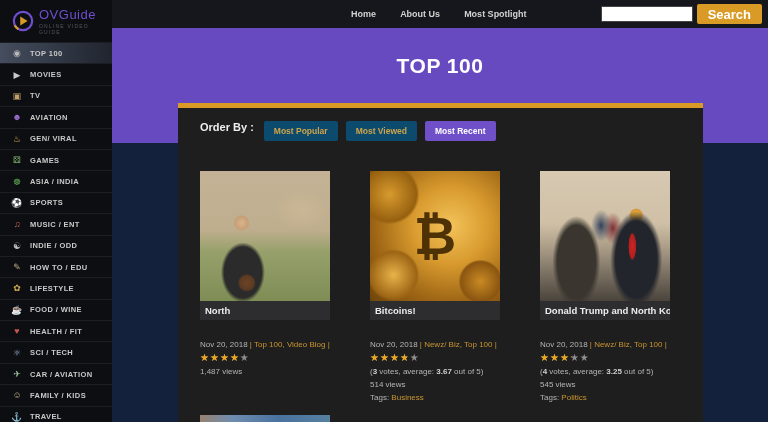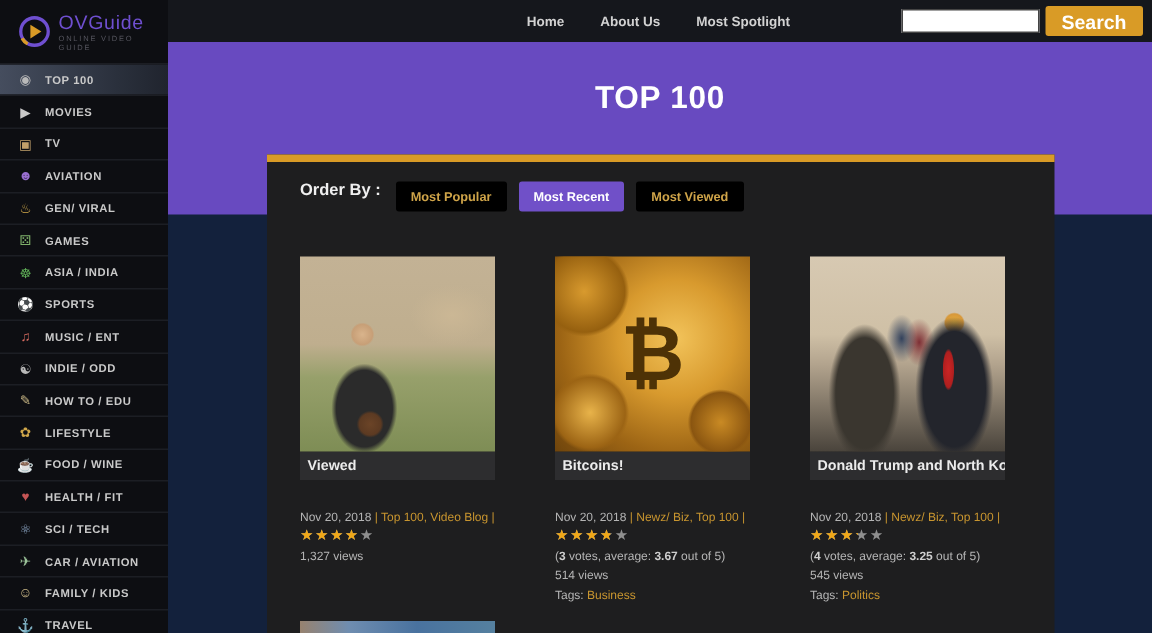--- a/index.html
+++ b/index.html
@@ -62,21 +62,21 @@
   }
 
   
   .panel {
     position:absolute; left:178px; top:103px; width:525px; height:319px;
     background:#1e1e1f; border-top:5px solid #d99b26; z-index:2;
   }
   .orderby { display:flex; align-items:flex-start; margin:13px 0 0 22px; }
   .orderby-label { color:#efefef; font-size:11px; font-weight:bold; margin-right:10px; }
   .ob-btn {
-    border:none; border-radius:2px; background:#000000; color:#cfa449;
+    border:none; border-radius:2px; background:#0c4a6e; color:#cfa449;
     font-size:8.5px; font-weight:bold; padding:5px 10px; margin-right:8px; cursor:pointer;
   }
   .ob-btn.active { background:#7050c8; color:#ffffff; }
 
   
   .cards { display:flex; margin:30px 0 0 22px; }
   .card { width:130px; margin-right:40px; }
   .thumb {
     width:130px; height:130px; position:relative; cursor:pointer;
     display:flex; align-items:center; justify-content:center; overflow:hidden;
@@ -243,43 +243,43 @@
     <span class="side-label">TRAVEL</span>
   </div>
     </div>
 </div>
 
 <div class="panel">
   <div class="orderby">
     <span class="orderby-label">Order By :</span>
     <span id="orderby-btns" style="display:flex;">
         <button class="ob-btn">Most Popular</button>
+        <button class="ob-btn">Most Viewed</button>
         <button class="ob-btn active">Most Recent</button>
-        <button class="ob-btn">Most Viewed</button>
       </span>
   </div>
   <div class="cards" id="cards">
       <div class="card">
     <div class="thumb thumb-comedy">
           <span class="thumb-glyph"></span>
         </div>
-    <div class="title-strip">Viewed</div>
+    <div class="title-strip">North</div>
     <div class="meta">
       <div class="meta-line">
         <span class="vdate">Nov 20, 2018</span>
         <span class="sep">|</span>
         <a class="gold vcats">Top 100, Video Blog</a>
         <span class="sep">|</span>
       </div>
       <div class="meta-line">
         <span class="stars">
           <span class="base">★★★★★</span><span class="fill" style="width: 80%;">★★★★★</span>
         </span>
       </div>
-      <div class="meta-line vviews">1,327 views</div>
+      <div class="meta-line vviews">1,487 views</div>
 
     </div>
   </div>
       <div class="card">
     <div class="thumb thumb-bitcoin">
           <span class="thumb-glyph">₿</span>
         </div>
     <div class="title-strip">Bitcoins!</div>
     <div class="meta">
       <div class="meta-line">

